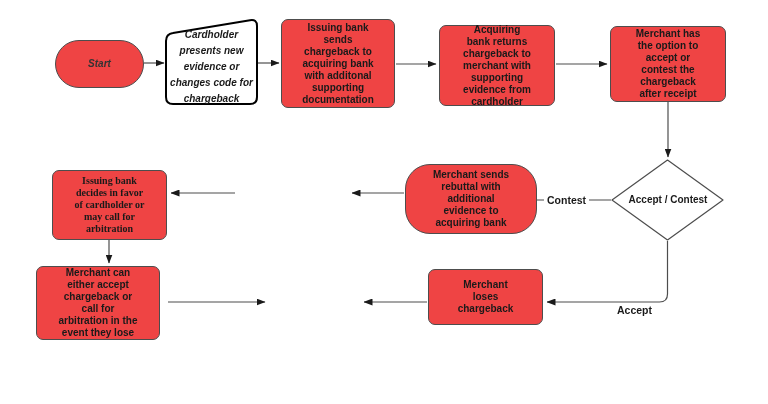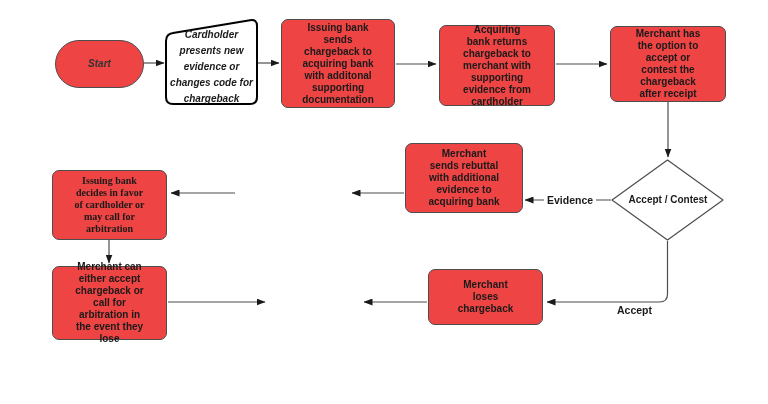--- a/index.html
+++ b/index.html
@@ -70,27 +70,27 @@
   <div class="overlay-text card-text" style="left:168px;top:30px;width:87px;height:74px;">Cardholder presents new evidence or changes code for chargeback</div>
 
   <div class="node" style="left:281px;top:19px;width:114px;height:89px;">Issuing bank sends chargeback to acquiring bank with additonal supporting documentation</div>
 
   <div class="node" style="left:610px;top:26px;width:116px;height:76px;">Merchant has the option to accept or contest the chargeback after receipt</div>
 
   <div class="node" style="left:439px;top:25px;width:116px;height:81px;">Acquiring bank returns chargeback to merchant with supporting evidence from cardholder</div>
 
   <div class="overlay-text" style="left:613px;top:187px;width:110px;height:26px;">Accept / Contest</div>
 
-  <div class="node" style="left:405px;top:143px;width:118px;height:70px;">Merchant sends rebuttal with additional evidence to acquiring bank</div>
+  <div class="node" style="left:405px;top:164px;width:132px;height:70px;border-radius:25px;">Merchant sends rebuttal with additional evidence to acquiring bank</div>
 
 
   <div class="node" style="left:52px;top:170px;width:115px;height:70px;font-family:Liberation Serif, serif;">Issuing bank decides in favor of cardholder or may call for arbitration</div>
 
-  <div class="node" style="left:52px;top:266px;width:115px;height:74px;">Merchant can either accept chargeback or call for arbitration in the event they lose</div>
+  <div class="node" style="left:36px;top:266px;width:124px;height:74px;">Merchant can either accept chargeback or call for arbitration in the event they lose</div>
 
 
   <div class="node" style="left:428px;top:269px;width:115px;height:56px;">Merchant loses chargeback</div>
 
-  <div class="edge-label" style="left:544px;top:194px;">Evidence</div>
+  <div class="edge-label" style="left:544px;top:194px;">Contest</div>
 
   <div class="edge-label" style="left:614px;top:304px;">Accept</div>
 
 </div>
 
 </body></html>

